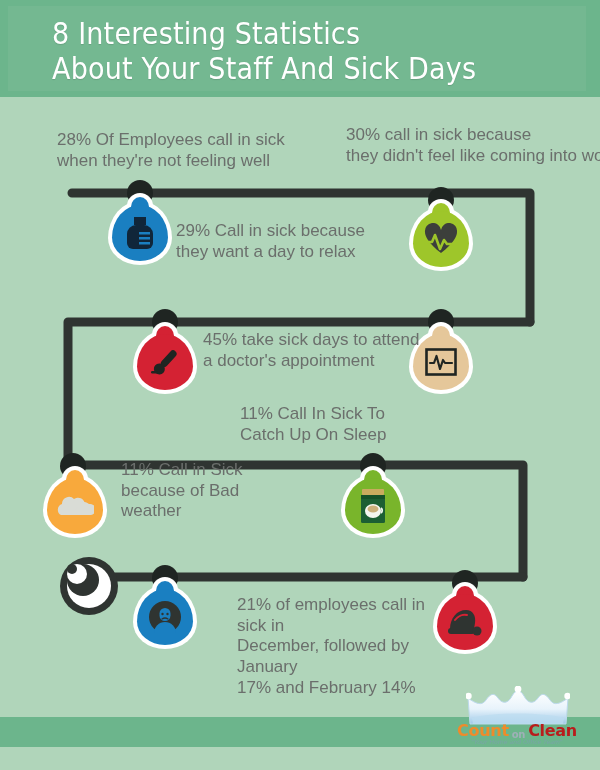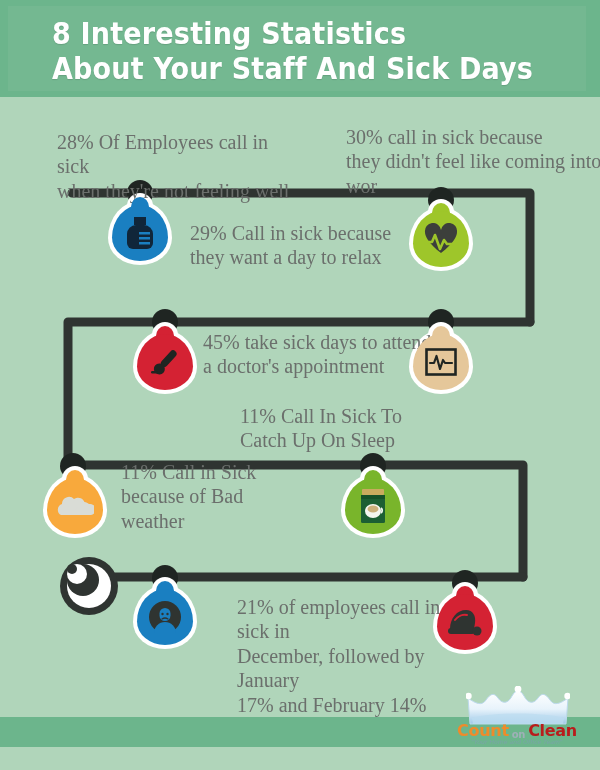--- a/index.html
+++ b/index.html
@@ -16,21 +16,21 @@
     background:#6cb58c;
   }
   .header-inner{
     position:absolute;left:8px;top:6px;width:578px;height:85px;
     background:#74b891;
   }
   .title{
     position:absolute;left:52px;top:16px;width:540px;
     color:#ffffff;
     font-family:"DejaVu Sans Condensed","Liberation Sans",sans-serif;
-    font-size:30px;font-weight:bold;line-height:1.18;
+    font-size:30px;font-weight:normal;line-height:1.18;
     letter-spacing:.2px;
     text-shadow:0 1px 1px rgba(0,0,0,.12);
     white-space:pre-line;
   }
 
   
   .body-area{position:absolute;left:0;top:97px;width:600px;height:600px;}
 
   svg.pathsvg{position:absolute;left:0;top:0;width:600px;height:600px;overflow:visible;}
 
@@ -78,23 +78,23 @@
   .bullseye i{display:block;border-radius:50%;}
   .be1{width:44px;height:44px;background:#ffffff;display:flex;align-items:center;justify-content:center;}
   .be2{width:32px;height:32px;background:#2f3431;display:flex;align-items:center;justify-content:center;}
   .be3{width:20px;height:20px;background:#ffffff;display:flex;align-items:center;justify-content:center;}
   .be4{width:10px;height:10px;background:#2f3431;}
 
   
   .stat{
     position:absolute;
     color:#6b6f6c;
-    font-size:20px;line-height:1.22;
+    font-size:17px;line-height:1.22;
     white-space:pre-line;
-    font-family:Liberation Serif, serif;
+    font-family:Liberation Sans, sans-serif;
   }
   .stat.center{}
 
   
   .footer-stripe{
     position:absolute;left:0;top:717px;width:600px;height:30px;
     background:#6cb58c;
   }
   .logo{
     position:absolute;left:444px;top:686px;width:146px;height:62px;
@@ -278,21 +278,21 @@
         </svg>
       </div>
     </div>
 
     <div class="stat" style="left:57px;top:33px;width:240px;">28% Of Employees call in sick
 when they're not feeling well</div>
 
     <div class="stat" style="left:346px;top:28px;width:268px;">30% call in sick because
 they didn't feel like coming into wor</div>
 
-    <div class="stat" style="left:190px;top:124px;width:230px;">29% Call in sick because
+    <div class="stat" style="left:176px;top:124px;width:230px;">29% Call in sick because
 they want a day to relax</div>
 
     <div class="stat" style="left:203px;top:233px;width:232px;">45% take sick days to attend
 a doctor's appointment</div>
 
     <div class="stat center" style="left:240px;top:307px;width:190px;">11% Call In Sick To
 Catch Up On Sleep</div>
 
     <div class="stat" style="left:121px;top:363px;width:140px;">11% Call in Sick
 because of Bad

